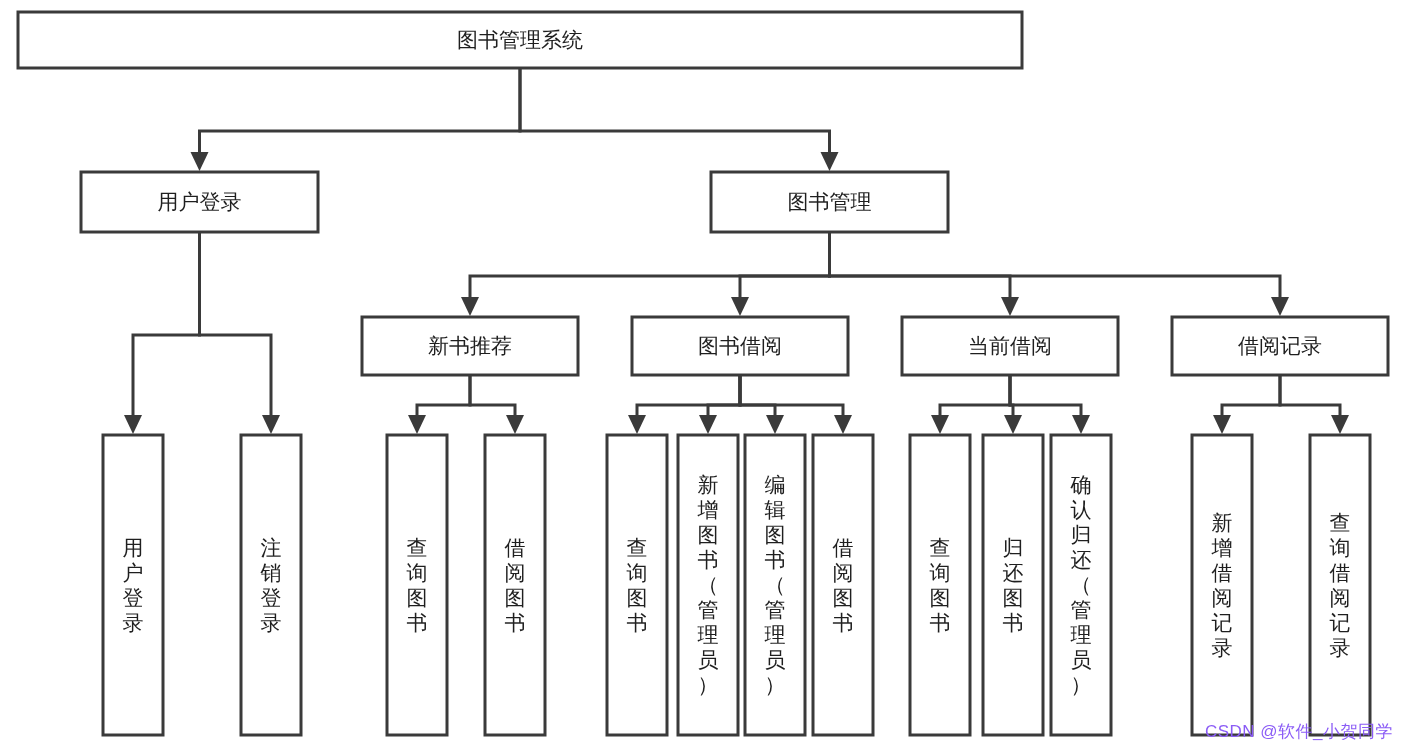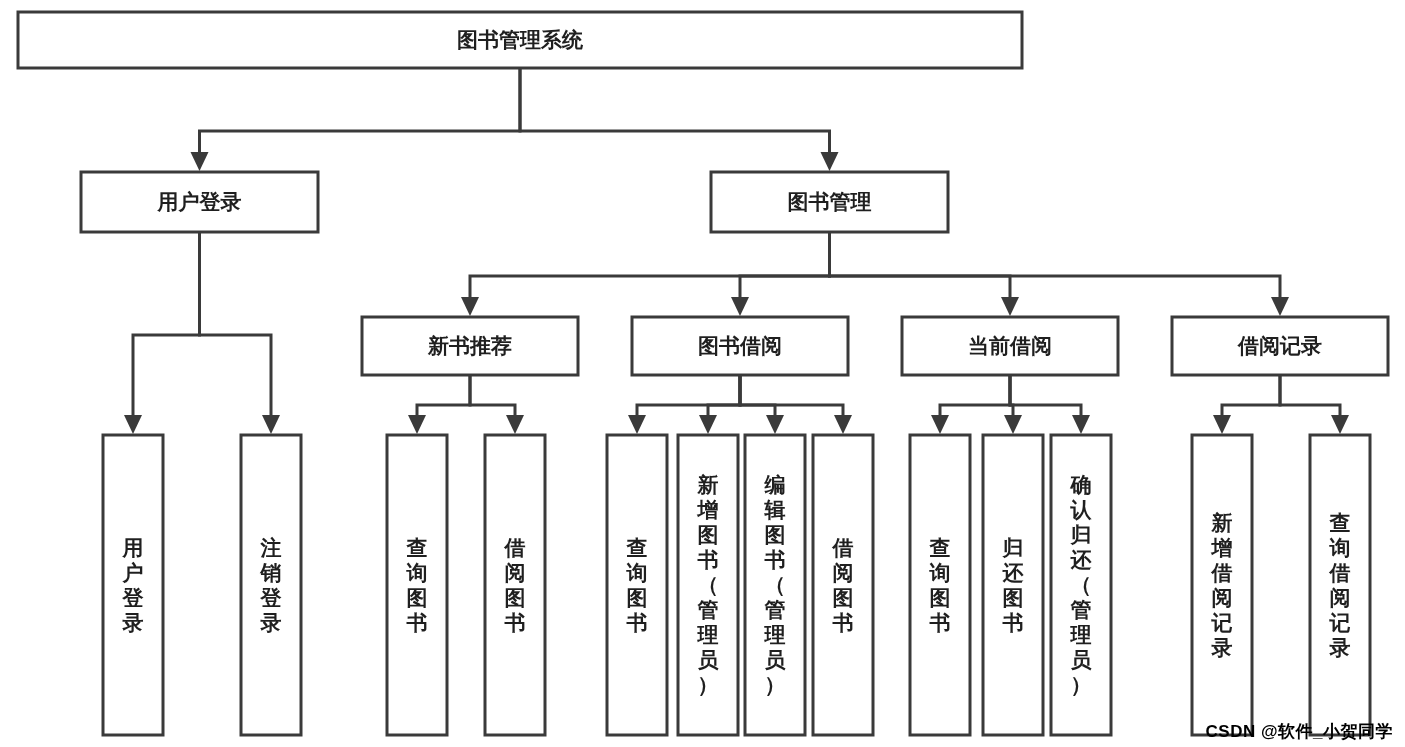--- a/index.html
+++ b/index.html
@@ -10,21 +10,20 @@
   }
   body {
     font-family: "Liberation Sans", "DejaVu Sans", sans-serif;
   }
   #diagram-root {
     position: relative;
     width: 1405px;
     height: 747px;
     background: #ffffff;
     overflow: hidden;
-    font-weight: bold;
   }
   svg#flow-svg {
     position: absolute;
     left: 0;
     top: 0;
     width: 1405px;
     height: 747px;
     display: block;
   }
   .node-box {
@@ -53,21 +52,21 @@
   .node-label-vertical {
     fill: #1f1f1f;
     font-family: "Liberation Sans", "DejaVu Sans", sans-serif;
     font-size: 21px;
     text-anchor: middle;
   }
   .watermark-text {
     position: absolute;
     right: 12px;
     bottom: 4px;
-    color: #000000;
+    color: #8b5cf6;
     font-size: 17px;
     font-family: "Liberation Sans", "DejaVu Sans", sans-serif;
     white-space: nowrap;
     letter-spacing: 0.5px;
     user-select: none;
   }
 </style>
 </head>
 <body>
 

